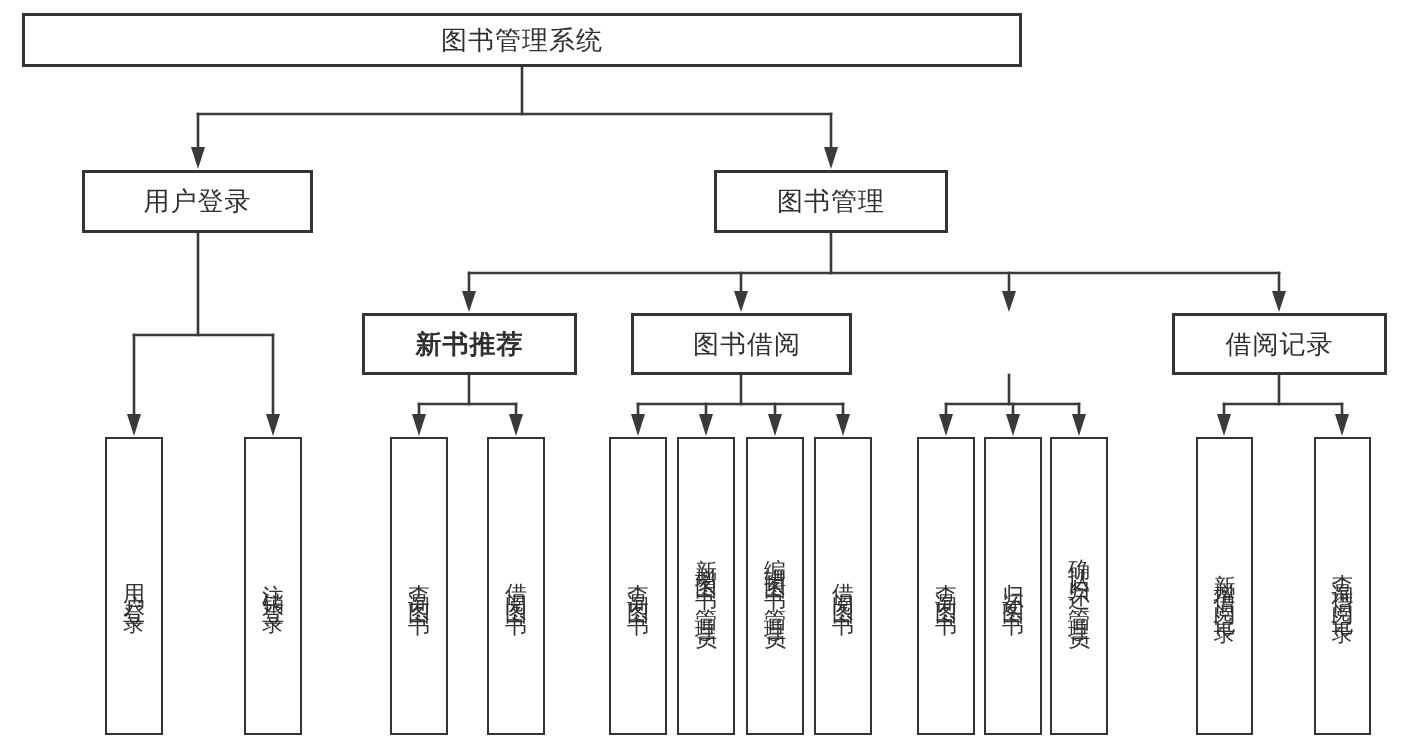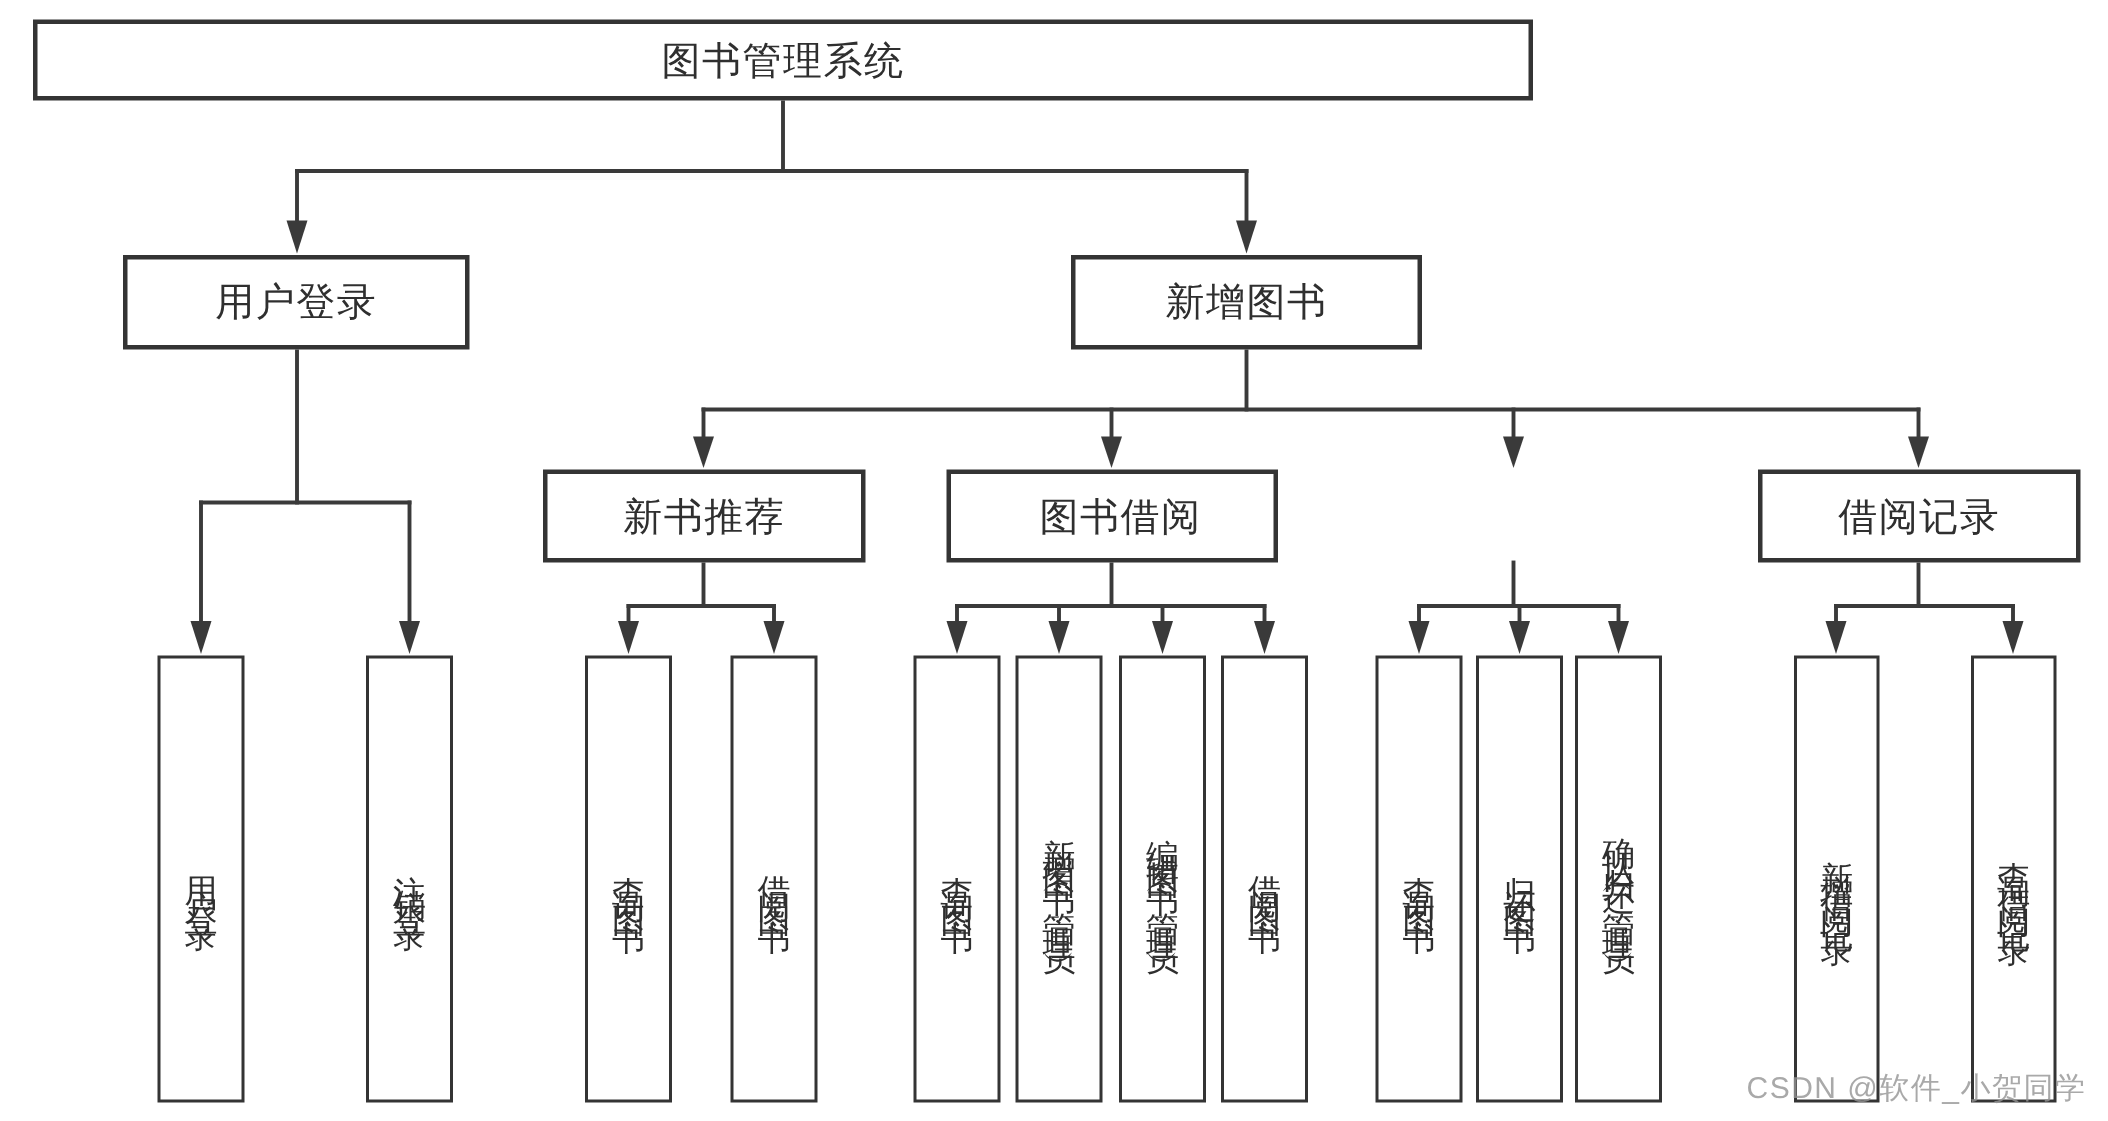--- a/index.html
+++ b/index.html
@@ -135,23 +135,23 @@
       <polygon points="1072,414 1086,414 1079,436"></polygon>
 
       <polygon points="1217,414 1231,414 1224,436"></polygon>
       <polygon points="1335,414 1349,414 1342,436"></polygon>
     </g>
   </svg>
 
   <div class="node hbox" style="left:22px; top:13px; width:1000px; height:54px;">图书管理系统</div>
 
   <div class="node hbox" style="left:82px; top:170px; width:231px; height:63px;">用户登录</div>
-  <div class="node hbox" style="left:714px; top:170px; width:234px; height:63px;">新增图书</div>
+  <div class="node hbox" style="left:714px; top:170px; width:234px; height:63px;">图书管理</div>
 
-  <div class="node hbox" style="left:362px; top:313px; width:215px; height:62px;">新书推荐</div>
+  <div class="node hbox" style="left:362px; top:313px; width:215px; height:62px;font-weight:bold;">新书推荐</div>
   <div class="node hbox" style="left:631px; top:313px; width:221px; height:62px;padding-left:11px;">图书借阅</div>
   <div class="node hbox" style="left:1172px; top:313px; width:215px; height:62px;">借阅记录</div>
 
   <div class="node vbox" style="left:105px; top:437px; width:58px; height:298px;">
     <span class="vtext">用户登录</span>
   </div>
   <div class="node vbox" style="left:244px; top:437px; width:58px; height:298px;">
     <span class="vtext">注销登录</span>
   </div>
 
@@ -185,15 +185,14 @@
     <span class="vtext">确认归还（管理员）</span>
   </div>
 
   <div class="node vbox" style="left:1196px; top:437px; width:57px; height:298px;">
     <span class="vtext">新增借阅记录</span>
   </div>
   <div class="node vbox" style="left:1314px; top:437px; width:57px; height:298px;">
     <span class="vtext">查询借阅记录</span>
   </div>
 
-  <div class="watermark">CSDN @软件_小贺同学</div>
 
 </div>
 
 </body></html>

